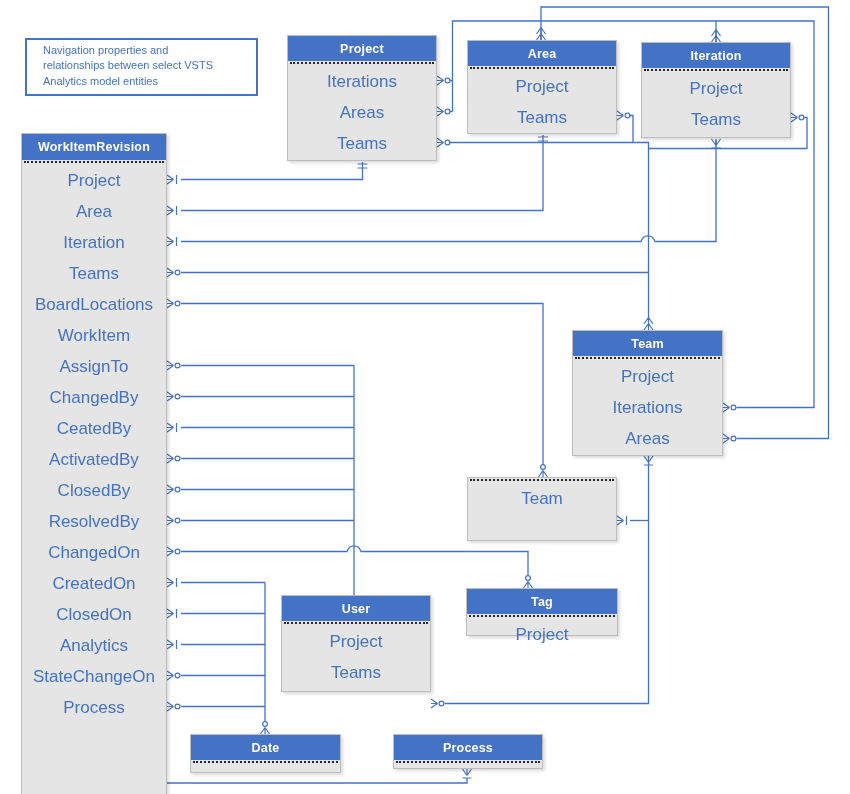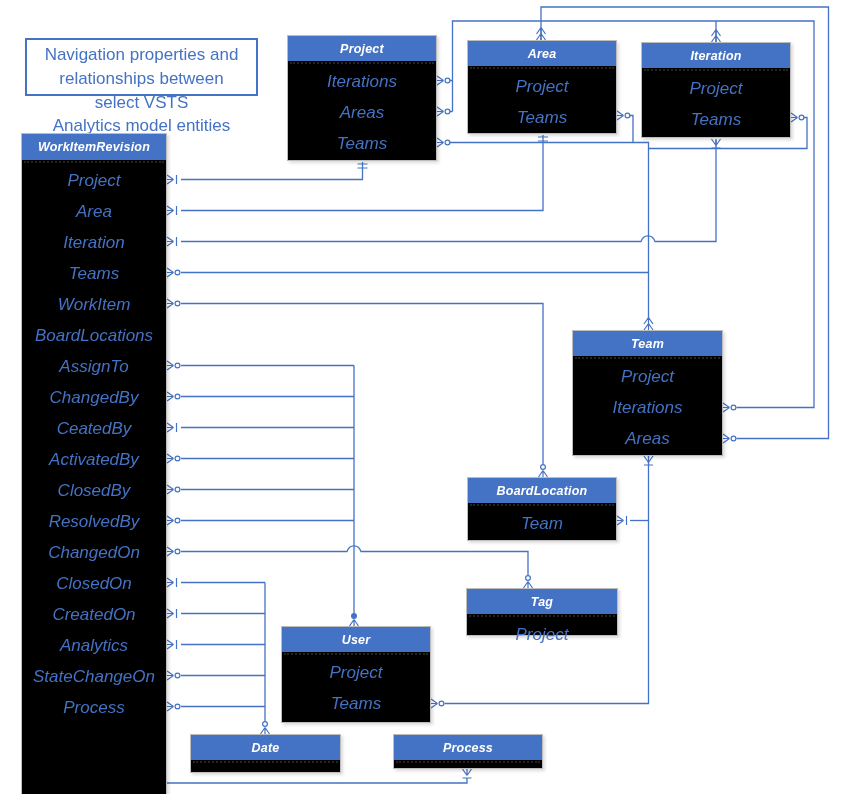--- a/index.html
+++ b/index.html
@@ -1,25 +1,25 @@
 <!DOCTYPE html>
 <html><head>
 <meta charset="utf-8">
 <style>
   html,body{margin:0;padding:0;background:#ffffff;font-family:"Liberation Sans",sans-serif;}
   #stage{position:relative;width:850px;height:794px;background:#ffffff;overflow:hidden;}
   #wires{position:absolute;left:0;top:0;width:850px;height:794px;pointer-events:none;}
   .titlebox{
     position:absolute;left:25px;top:38px;width:233px;height:58px;
-    border:2px solid #4472C4;color:#4472C4;font-size:17px;line-height:1.4;
-    padding:3px 16px;box-sizing:border-box;background:#ffffff;text-align:center;
+    border:2px solid #4472C4;color:#4472C4;font-size:11px;line-height:1.4;
+    padding:3px 16px;box-sizing:border-box;background:#ffffff;
   }
   .entity{
-    position:absolute;box-sizing:border-box;background:#000000;
-    border:1px solid #bdbdbd;box-shadow:2px 2px 3px rgba(0,0,0,0.14);font-style:italic;
+    position:absolute;box-sizing:border-box;background:#e5e5e5;
+    border:1px solid #bdbdbd;box-shadow:2px 2px 3px rgba(0,0,0,0.14);
   }
   .ehead{
     height:25px;background:#4472C4;color:#ffffff;font-size:12.5px;font-weight:700;
     display:flex;align-items:center;justify-content:center;letter-spacing:.2px;
   }
   .esep{
     height:0;border-top:2px dotted #252525;margin:1px 2px 0 2px;
   }
   .ebody{padding-top:2px;}
   .field-row{
@@ -135,31 +135,31 @@
   </div>
 
   <div class="entity" style="left:21px;top:133px;width:146px;height:770px;">
     <div class="ehead" style="height:26px;">WorkItemRevision</div>
     <div class="esep"></div>
     <div class="ebody">
         <div class="field-row">Project</div>
         <div class="field-row">Area</div>
         <div class="field-row">Iteration</div>
         <div class="field-row">Teams</div>
+        <div class="field-row">BoardLocations</div>
         <div class="field-row">WorkItem</div>
-        <div class="field-row">BoardLocations</div>
         <div class="field-row">AssignTo</div>
         <div class="field-row">ChangedBy</div>
         <div class="field-row">CeatedBy</div>
         <div class="field-row">ActivatedBy</div>
         <div class="field-row">ClosedBy</div>
         <div class="field-row">ResolvedBy</div>
         <div class="field-row">ChangedOn</div>
+        <div class="field-row">CreatedOn</div>
         <div class="field-row">ClosedOn</div>
-        <div class="field-row">CreatedOn</div>
         <div class="field-row">Analytics</div>
         <div class="field-row">StateChangeOn</div>
         <div class="field-row">Process</div>
       </div>
   </div>
 
   <div class="entity" style="left:287px;top:35px;width:150px;height:126px;">
     <div class="ehead">Project</div>
     <div class="esep"></div>
     <div class="ebody">
@@ -191,36 +191,35 @@
     <div class="ehead">Team</div>
     <div class="esep"></div>
     <div class="ebody">
         <div class="field-row">Project</div>
         <div class="field-row">Iterations</div>
         <div class="field-row">Areas</div>
       </div>
   </div>
 
   <div class="entity" style="left:467px;top:477px;width:150px;height:64px;">
-    <div class="ehead">BoardLocation</div>
     <div class="esep"></div>
     <div class="ebody">
         <div class="field-row">Team</div>
       </div>
   </div>
 
   <div class="entity" style="left:451px;top:588px;width:152px;height:48px;margin-left:15px;">
     <div class="ehead">Tag</div>
     <div class="esep"></div>
     <div class="ebody">
         <div class="field-row">Project</div>
       </div>
   </div>
 
-  <div class="entity" style="left:281px;top:626px;width:150px;height:97px;text-align:center;">
+  <div class="entity" style="left:281px;top:595px;width:150px;height:97px;text-align:center;">
     <div class="ehead">User</div>
     <div class="esep"></div>
     <div class="ebody">
         <div class="field-row">Project</div>
         <div class="field-row">Teams</div>
       </div>
   </div>
 
   <div class="entity" style="left:190px;top:734px;width:151px;height:39px;">
     <div class="ehead">Date</div>

